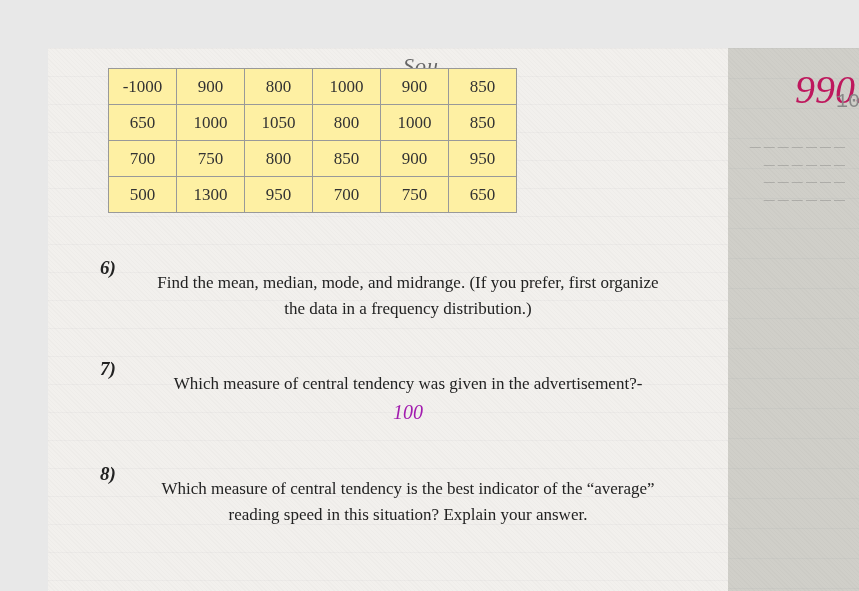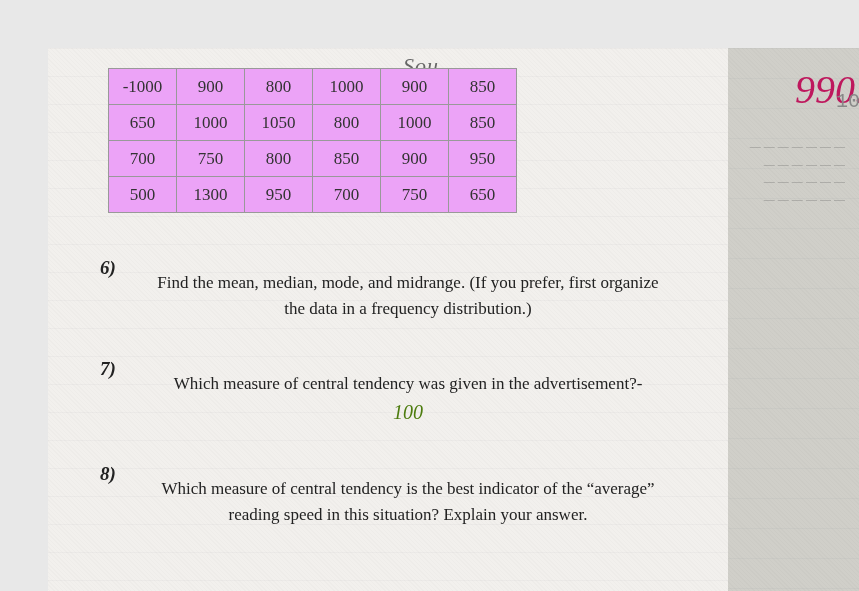--- a/index.html
+++ b/index.html
@@ -74,21 +74,21 @@
       left: 20px;
       width: 650px;
       padding: 15px 20px 15px 30px;
     }
 
     
     .data-table {
       border-collapse: collapse;
       margin-top: 5px;
       margin-left: 10px;
-      background: #d946ef;
+      background: #fde047;
     }
 
     .data-table td {
       border: 1px solid #999;
       width: 68px;
       height: 36px;
       text-align: center;
       font-size: 17px;
       font-family: 'Times New Roman', serif;
       color: #333;
@@ -131,21 +131,21 @@
 
     .question-6 {
       margin-bottom: 10px;
     }
 
     .question-7 {
       margin-bottom: 14px;
     }
 
     .handwritten-answer {
-      color: #4d7c0f;
+      color: #a21caf;
       font-size: 20px;
       font-style: italic;
       font-family: 'Times New Roman', serif;
     }
 
     
     .bg-noise {
       position: absolute;
       top: 0;
       left: 0;

